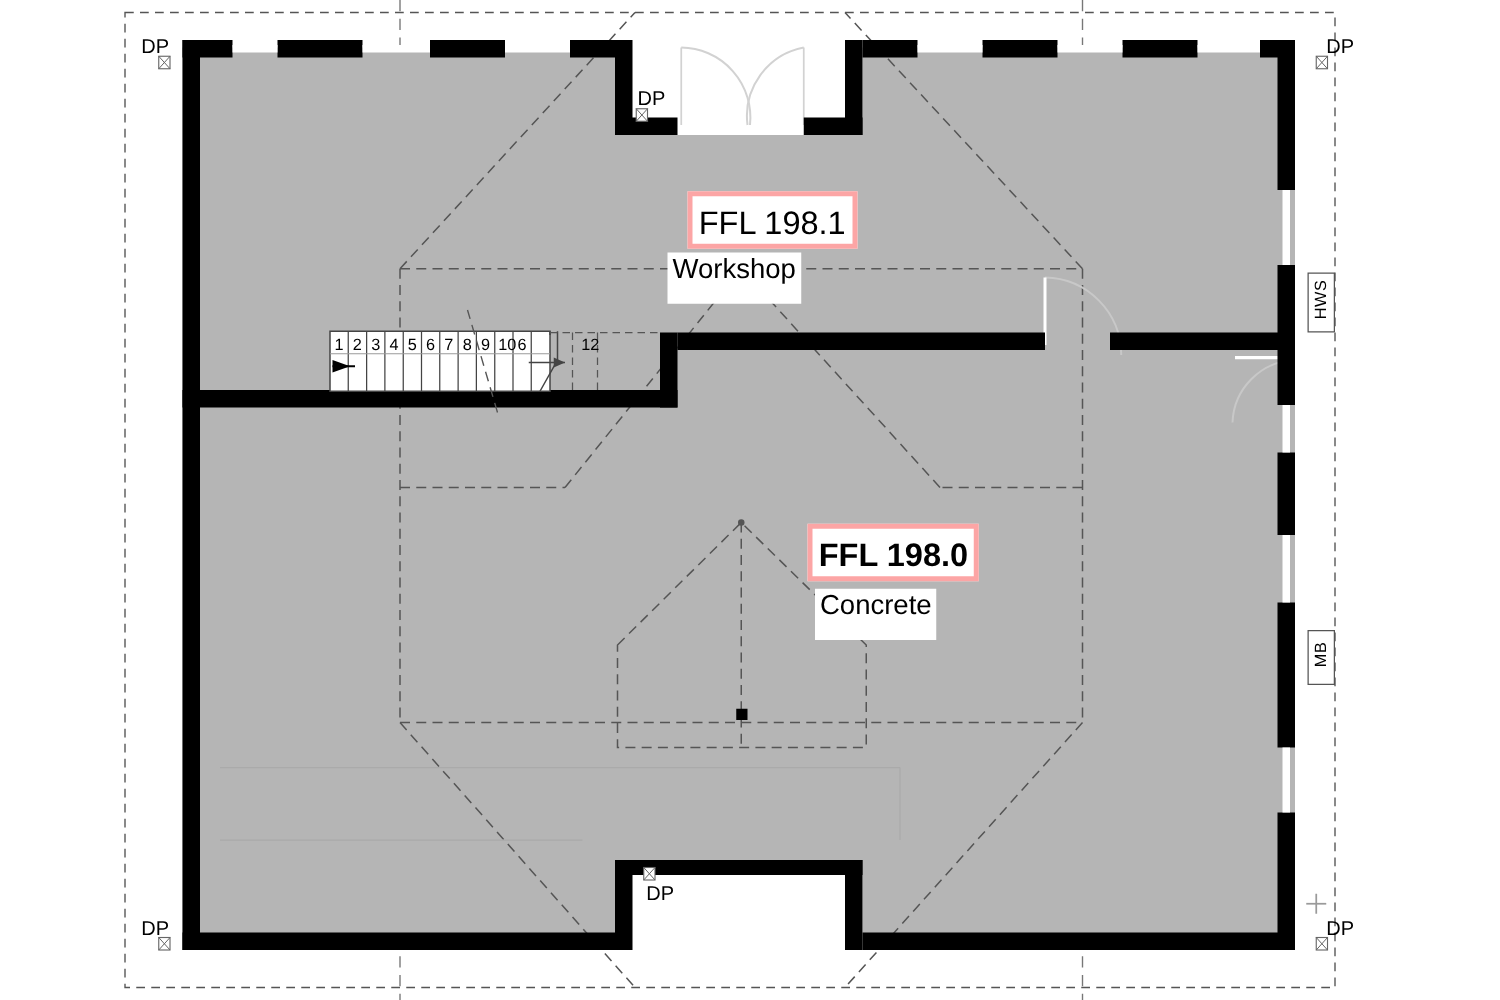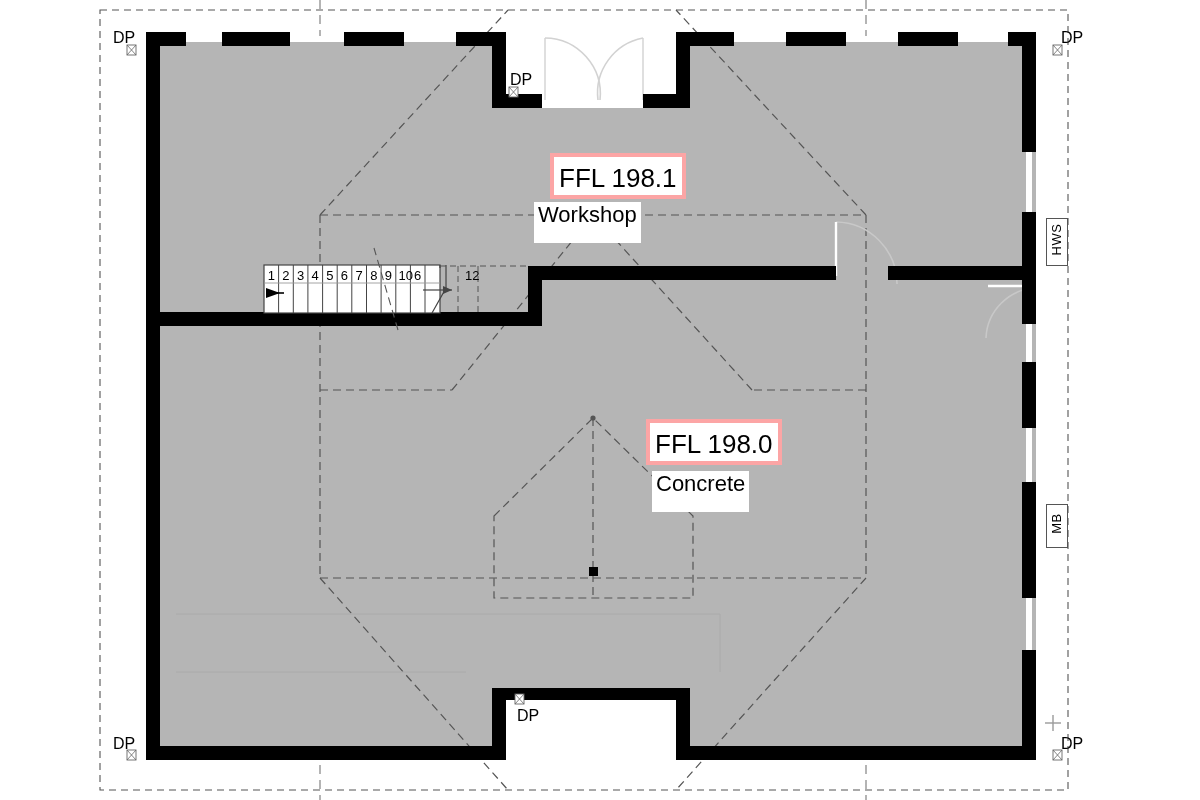--- a/index.html
+++ b/index.html
@@ -262,21 +262,21 @@
         <line x1="1053" y1="750" x2="1062" y2="760"></line>
           <line x1="1062" y1="750" x2="1053" y2="760"></line>
       </g>
     </g>
 
   </svg>
 
   <div class="lbl lbl-boxed" style="left:550px; top:153px;">FFL 198.1</div>
   <div class="lbl lbl-plain" style="left:534px; top:202px;">Workshop</div>
 
-  <div class="lbl lbl-boxed" style="left:646px; top:419px;">FFL 198.0</div>
+  <div class="lbl lbl-boxed" style="left:646px; top:419px;font-weight:bold;">FFL 198.0</div>
   <div class="lbl lbl-plain" style="left:652px; top:471px;">Concrete</div>
 
   <div class="lbl lbl-dp" style="left:112px; top:30px;">DP</div>
   <div class="lbl lbl-dp" style="left:1060px; top:30px;">DP</div>
   <div class="lbl lbl-dp" style="left:509px; top:72px;">DP</div>
   <div class="lbl lbl-dp" style="left:516px; top:708px;">DP</div>
   <div class="lbl lbl-dp" style="left:112px; top:736px;">DP</div>
   <div class="lbl lbl-dp" style="left:1060px; top:736px;">DP</div>
 
   <div class="lbl lbl-side" style="left:1046px; top:218px; width:16px; height:40px;">

